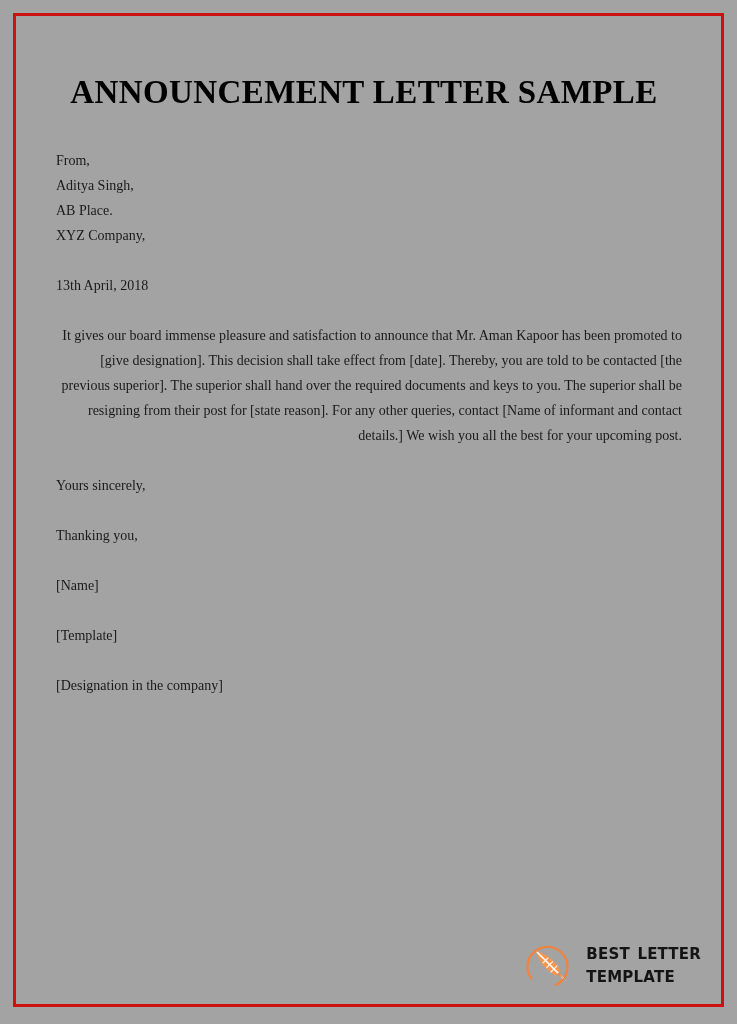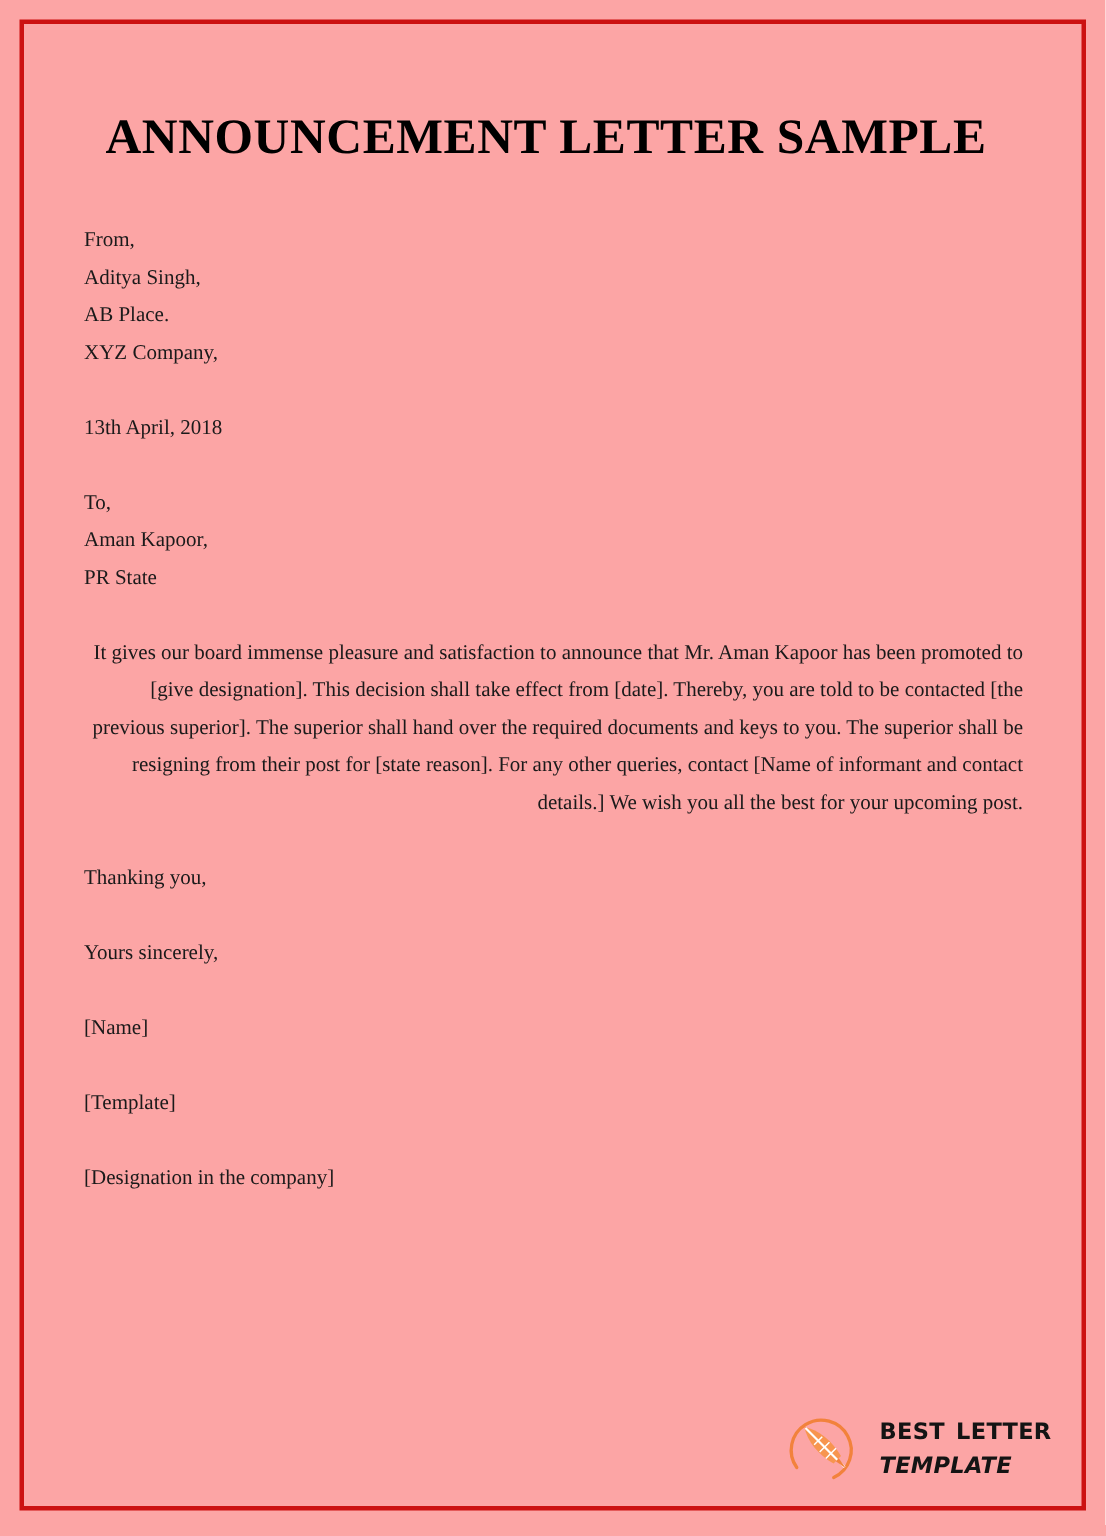--- a/index.html
+++ b/index.html
@@ -11,21 +11,21 @@
     width: 737px;
     height: 1024px;
     font-family: "Liberation Serif", "DejaVu Serif", serif;
     -webkit-font-smoothing: antialiased;
   }
 
   .page {
     position: relative;
     width: 737px;
     height: 1024px;
-    background: #fca5a5;
+    background: #a3a3a3;
     box-sizing: border-box;
     overflow: hidden;
   }
 
   
   .border-frame {
     position: absolute;
     left: 13px;
     top: 13px;
     right: 13px;
@@ -122,21 +122,20 @@
     font-weight: bold;
     font-size: 21px;
     font-variant: small-caps;
     text-transform: lowercase;
     letter-spacing: 0.2px;
     color: #141414;
     white-space: nowrap;
   }
   .logo-line.second {
     margin-top: 2px;
-    font-style: italic;
   }
 </style>
 </head>
 <body>
 
 <div class="page">
 
   <div class="border-frame"></div>
 
   <div class="content">
@@ -147,33 +146,28 @@
 
       <div class="lines">
         <span class="line">From,</span>
         <span class="line">Aditya Singh,</span>
         <span class="line">AB Place.</span>
         <span class="line">XYZ Company,</span>
       </div>
 
       <p class="single">13th April, 2018</p>
 
-      <div class="lines">
-        <span class="line">To,</span>
-        <span class="line">Aman Kapoor,</span>
-        <span class="line">PR State</span>
-      </div>
 
 
 
       <p class="para">It gives our board immense pleasure and satisfaction to announce that Mr. Aman Kapoor has been promoted to [give designation]. This decision shall take effect from [date]. Thereby, you are told to be contacted [the previous superior]. The superior shall hand over the required documents and keys to you. The superior shall be resigning from their post for [state reason]. For any other queries, contact [Name of informant and contact details.] We wish you all the best for your upcoming post.</p>
 
+      <p class="single">Yours sincerely,</p>
+
       <p class="single">Thanking you,</p>
-
-      <p class="single">Yours sincerely,</p>
 
       <p class="single">[Name]</p>
 
       <p class="single">[Template]</p>
 
       <p class="single">[Designation in the company]</p>
 
     </div>
   </div>
 

